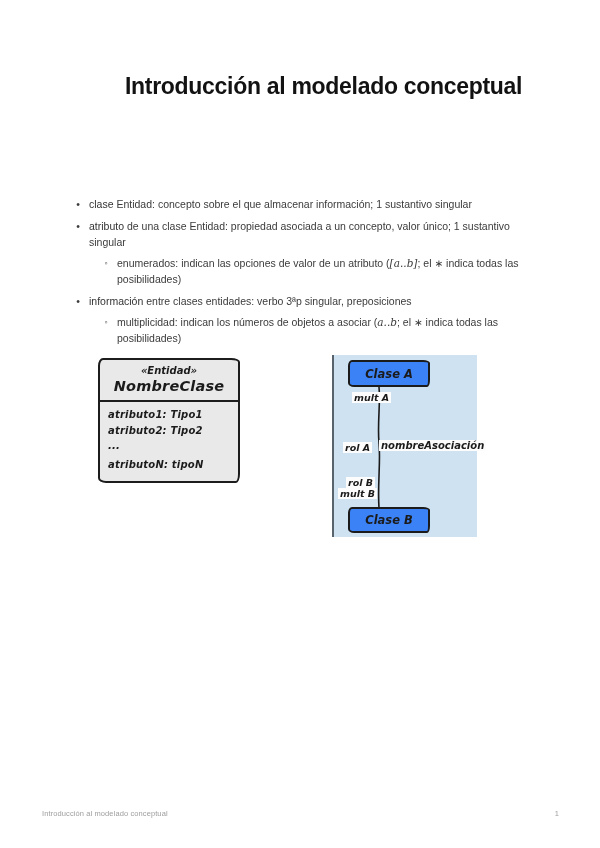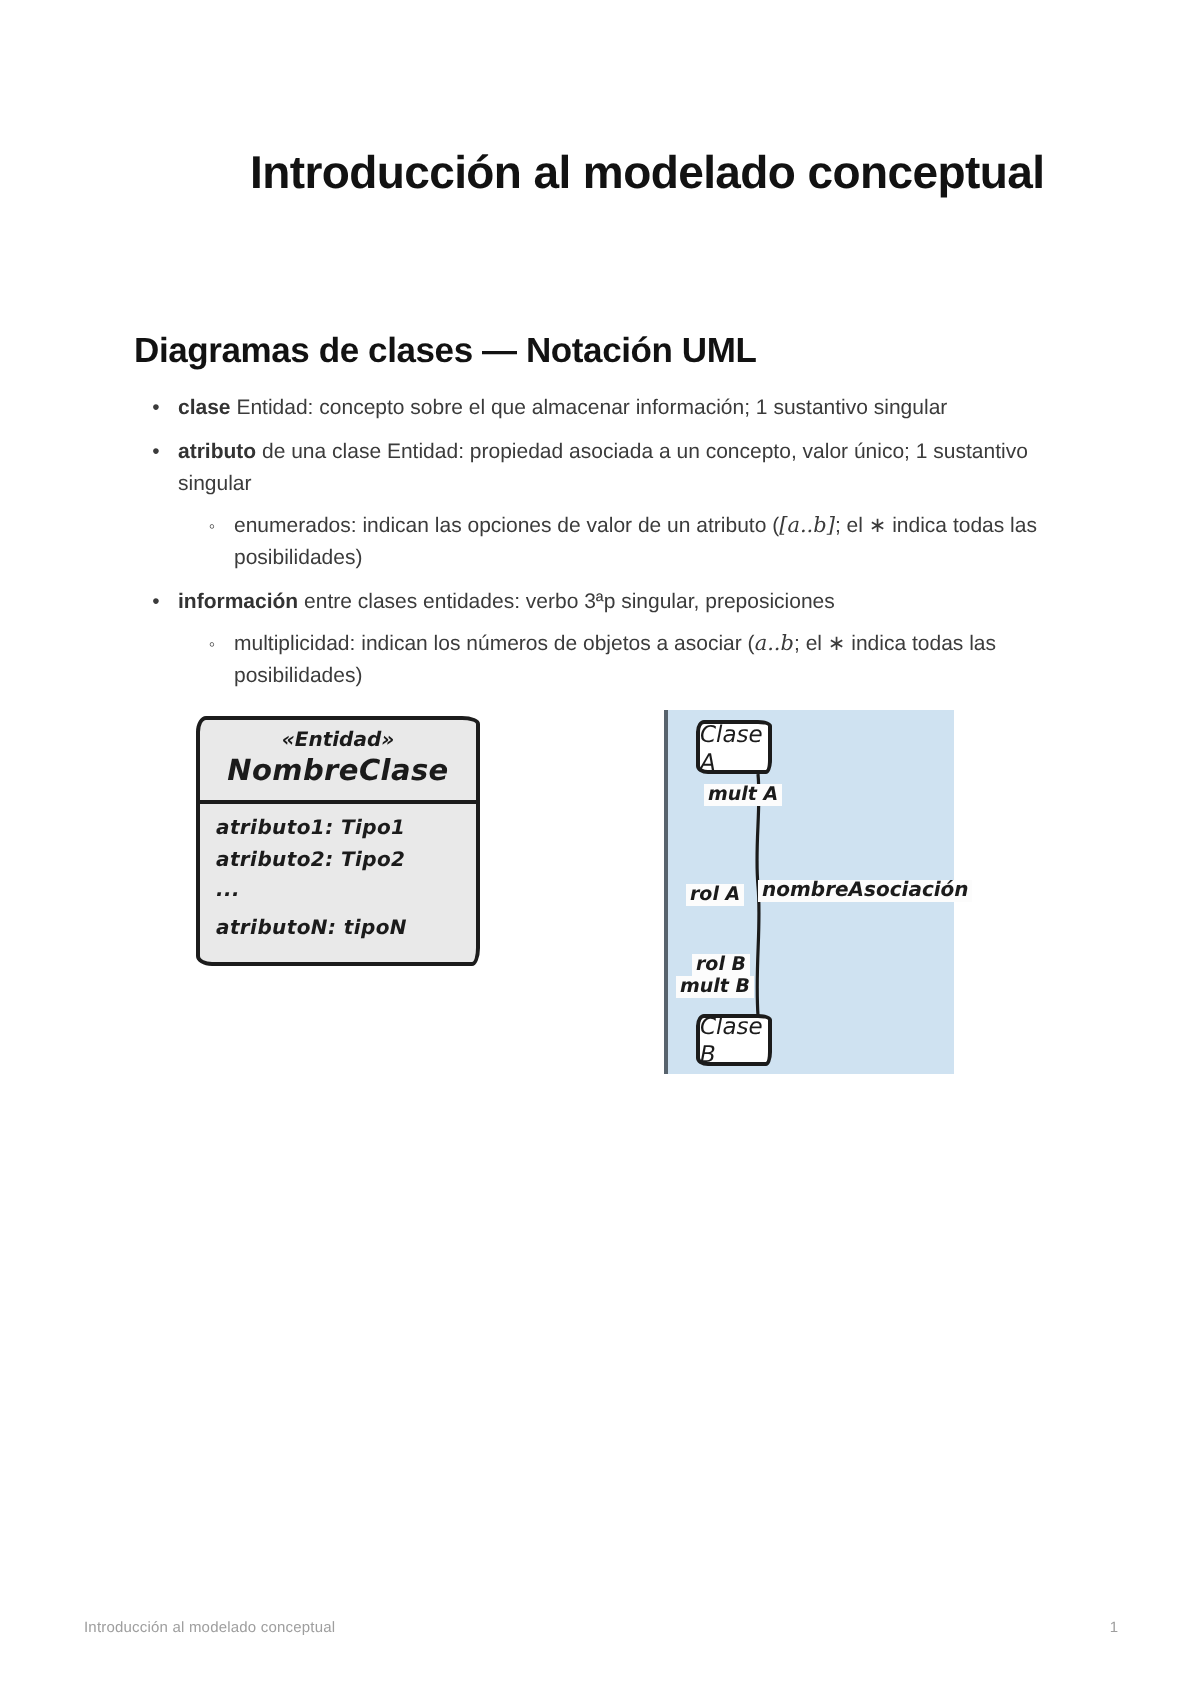--- a/index.html
+++ b/index.html
@@ -25,21 +25,21 @@
   
   .bullets {
     position:absolute; left:67px; top:196px; width:474px;
     font-size:10.5px; line-height:16px; color:#3b3b3b;
   }
   .li { display:flex; margin-bottom:5.5px; }
   .li .marker { width:22px; text-align:center; flex:0 0 22px; color:#3b3b3b; }
   .li.lvl2 { padding-left:28px; }
   .li.lvl2 .marker { font-size:9px; line-height:16px; }
   .li .li-text { flex:1; }
-  .lead { font-weight:700; color:#333; }
+  .lead { font-weight:400; color:#333; }
   .math { font-family:"DejaVu Serif", serif; font-style:italic; }
 
   
   .hand { font-family:"DejaVu Sans", sans-serif; font-style:italic; color:#1b1b1b; }
 
   
   .class-box {
     position:absolute; left:98px; top:358px; width:142px; height:125px;
     background:#e9e9e9; border:2.5px solid #1c1c1c;
     border-radius:5px 9px 4px 8px / 8px 4px 9px 5px;
@@ -52,24 +52,24 @@
   .class-box .attrs { padding:5px 8px 0 8px; }
   .class-box .attr { font-size:10px; font-weight:700; line-height:15.5px; letter-spacing:0.2px; }
   .class-box .attr.last { margin-top:3px; }
 
   
   .assoc-panel {
     position:absolute; left:332px; top:355px; width:145px; height:182px;
     background:#cfe2f1; border-left:2px solid #58636d;
   }
   .uml-class {
-    position:absolute; width:38px; height:27px; background:#ffffff;
+    position:absolute; width:82px; height:27px; background:#3b82f6;
     border:2px solid #1b1b1b; border-radius:4px 7px 3px 6px / 6px 3px 7px 4px;
     display:flex; align-items:center; justify-content:center;
-    font-size:11.5px; font-weight:400;
+    font-size:11.5px; font-weight:700;
   }
   .uml-class.a { left:14px; top:5px; }
   .uml-class.b { left:14px; top:152px; height:26px; }
   .assoc-line { position:absolute; left:39px; top:32px; }
   .chip {
     position:absolute; background:#fcfcfc; padding:0 2px;
     font-size:9.5px; font-weight:600; line-height:11px; white-space:nowrap;
   }
   .chip.mult-a { left:18px;  top:37px; }
   .chip.rol-a  { left:9px;  top:48px;margin-top:39px; }
@@ -85,21 +85,20 @@
     position:absolute; right:41px; top:809px; font-size:7.5px; color:#9e9e9e;
   }
 </style>
 </head>
 <body>
 
 <div class="page">
 
   <h1 class="doc-title">Introducción al modelado conceptual</h1>
 
-  <h2 class="section-heading">Diagramas de clases — Notación UML</h2>
 
   <div class="bullets">
 
     <div class="li">
       <span class="marker">•</span>
       <span class="li-text"><span class="lead">clase</span><span> Entidad: concepto sobre el que almacenar información; 1 sustantivo singular</span></span>
     </div>
 
     <div class="li">
       <span class="marker">•</span>

